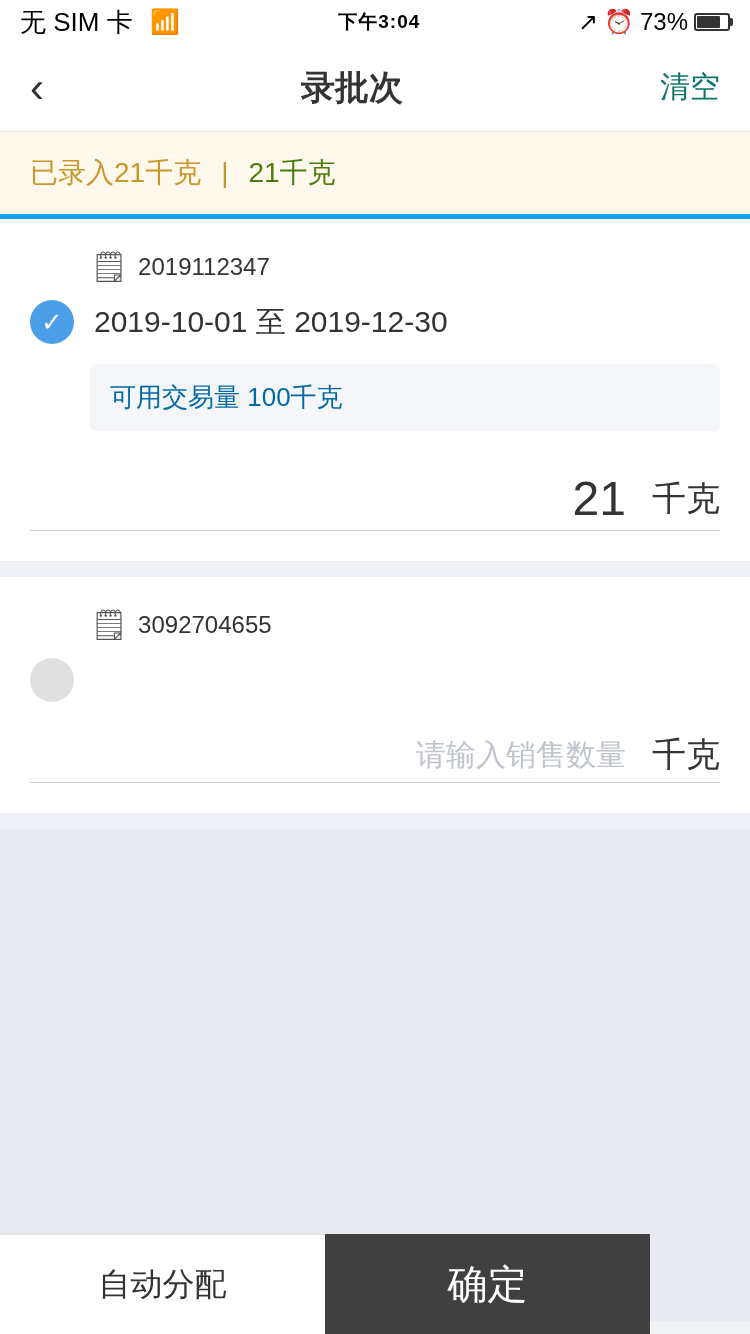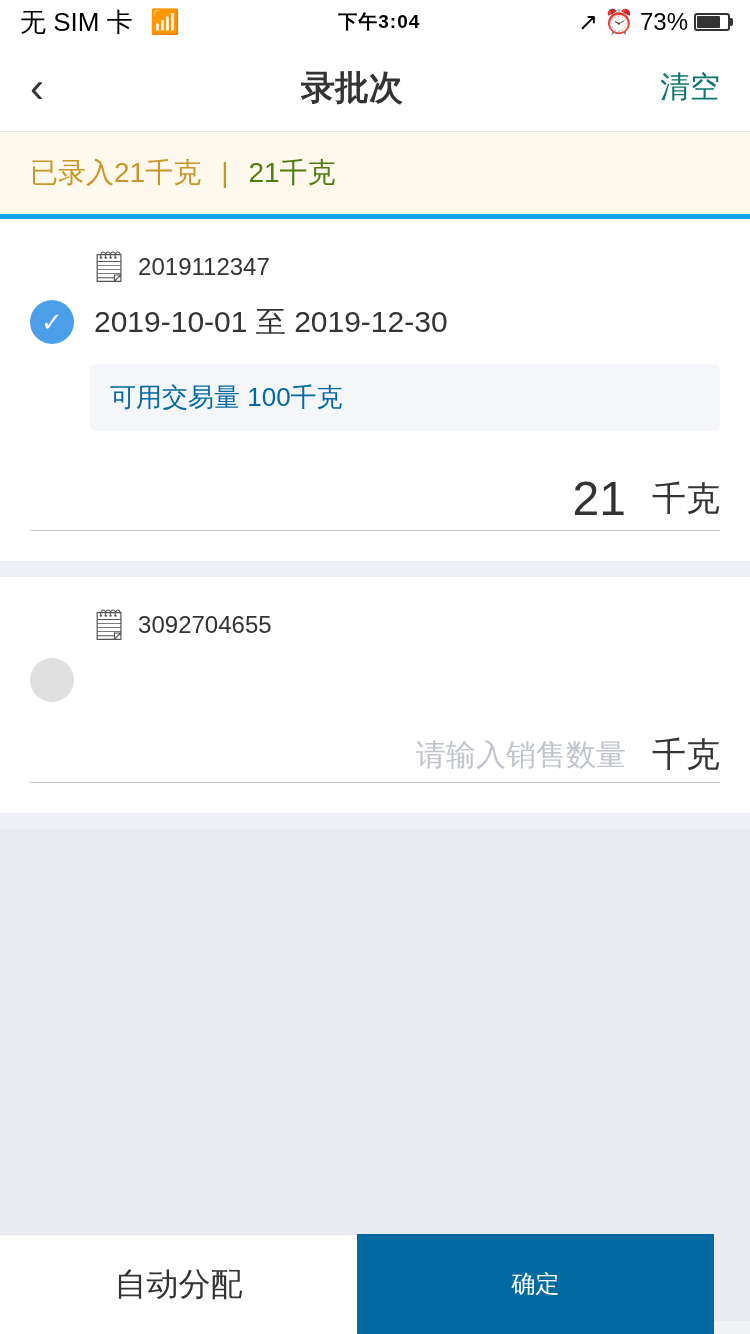--- a/index.html
+++ b/index.html
@@ -210,21 +210,21 @@
       color: #c0c4cc;
       margin-right: 16px;
     }
     .input-unit {
       font-size: 34px;
       color: #333;
     }
 
     
     .bottom-bar {
-      width: 714px;
+      width: 650px;
       height: 100px;
       display: flex;
       position: fixed;
       bottom: 0;
       left: 0;
       background: #fff;
     }
     .btn-auto {
       flex: 1;
       display: flex;
@@ -235,23 +235,23 @@
       background: #fff;
       border: none;
       cursor: pointer;
       border-top: 1px solid #e5e5e5;
     }
     .btn-confirm {
       flex: 1;
       display: flex;
       align-items: center;
       justify-content: center;
-      font-size: 24px;
+      font-size: 40px;
       color: #fff;
-      background: #0369a1;
+      background: #404040;
       border: none;
       cursor: pointer;
     }
 
     .main-content {
       display: flex;
       flex-direction: column;
       min-height: calc(1334px - 44px - 88px - 100px);
     }
     .gray-fill {

